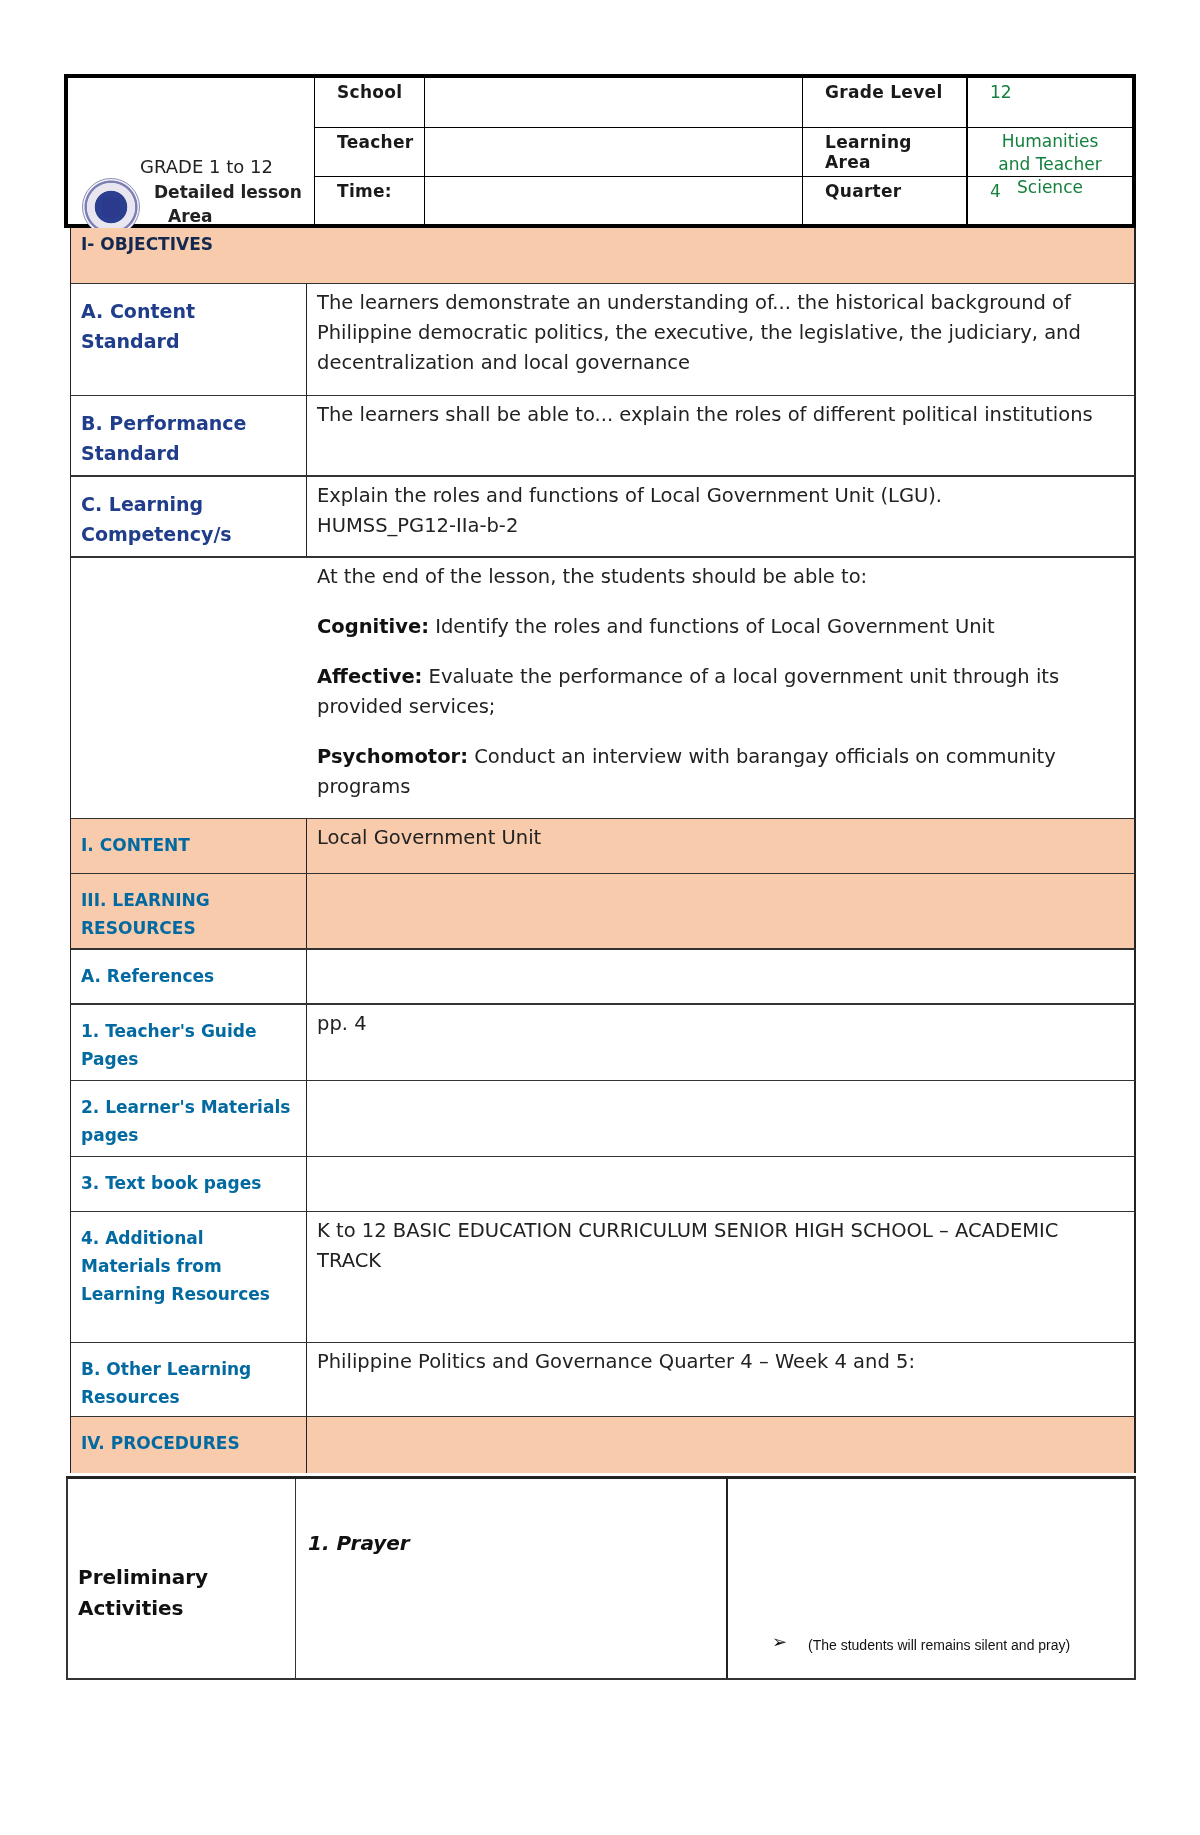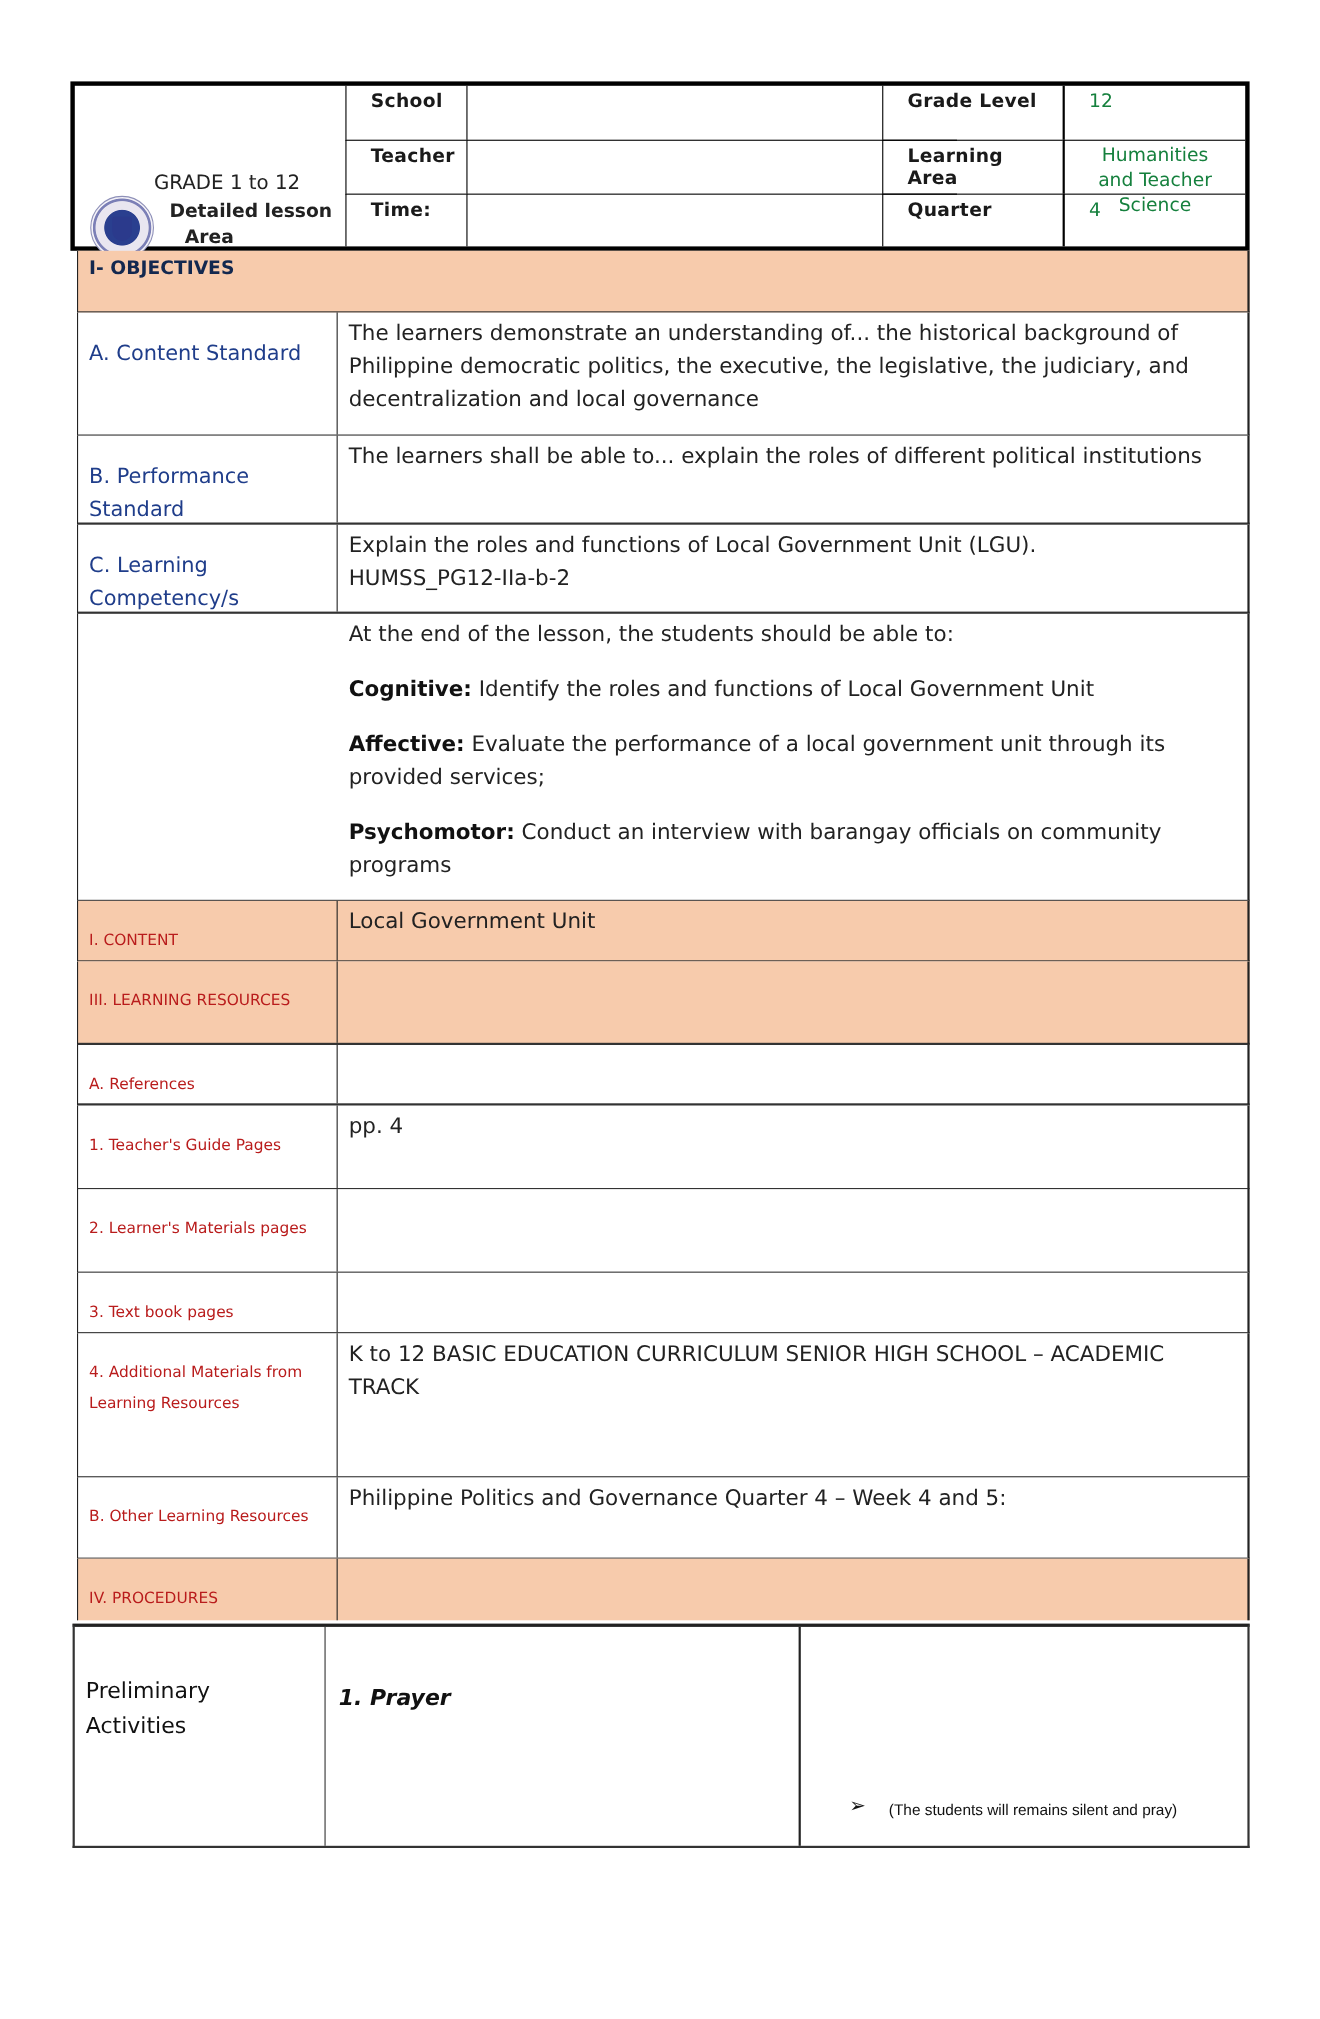--- a/index.html
+++ b/index.html
@@ -13,31 +13,31 @@
   .logo-area { position: absolute; left: 0; top: 0; width: 246px; height: 146px; }
   .logo { position: absolute; left: 14px; top: 100px; width: 56px; height: 56px; border-radius: 50%; background: radial-gradient(circle at 50% 50%, #2a3f8f 0 40%, #e9e6f0 42% 60%, #7b7fb6 62% 66%, #f4f2f8 68% 100%); border: 1px solid #8e90b8; }
   .logo-shield { position: absolute; left: 19px; top: 18px; width: 18px; height: 22px; background: #2b3a8c; border-radius: 2px 2px 9px 9px; }
   .grade-text { position: absolute; left: 72px; top: 78px; font-size: 18px; color: #222; }
   .dlp-text { position: absolute; left: 86px; top: 102px; font-size: 17px; font-weight: bold; line-height: 24px; color: #222; }
 
   
   .main { left: 70px; top: 228px; width: 1066px; }
   .row { position: absolute; left: 0; width: 1066px; box-sizing: border-box; border-left: 1.5px solid #222; border-right: 2px solid #222; border-bottom: 1.5px solid #333; }
   .row.peach { background: #f7cbac; }
-  .lc { position: absolute; left: 0; top: 0; bottom: 0; width: 236px; box-sizing: border-box; border-right: 1.5px solid #222; padding: 22px 10px; font-weight: normal; color: #1f3d8a; font-size: 19px; line-height: 30px; }
-  .lc.dark { color: #b91c1c; font-size: 14px; line-height: 28px; }
+  .lc { position: absolute; left: 0; top: 0; bottom: 0; width: 236px; box-sizing: border-box; border-right: 1.5px solid #222; padding: 12px 10px; font-weight: bold; color: #1f3d8a; font-size: 19px; line-height: 30px; }
+  .lc.dark { color: #0369a1; font-size: 17px; line-height: 28px; }
   .rc { position: absolute; left: 236px; right: 0; top: 0; bottom: 0; padding: 4px 10px; font-size: 19.5px; line-height: 30px; color: #222; }
   .rc p { margin: 0 0 20px 0; }
   .rc b { color: #111; }
   .full { position: absolute; left: 0; right: 0; top: 0; bottom: 0; padding: 6px 10px; font-weight: bold; color: #13284f; font-size: 17px; }
 
   
   .proc { left: 66px; top: 1476px; width: 1070px; height: 204px; border: 2px solid #333; border-top: 3px solid #222; }
   .pc { position: absolute; top: 0; bottom: 0; box-sizing: border-box; }
-  .pc1 { left: 0; width: 228px; border-right: 1.5px solid #333; padding: 43px 10px; font-weight: normal; font-size: 20px; line-height: 31px; color: #111; }
+  .pc1 { left: 0; width: 228px; border-right: 1.5px solid #333; padding: 83px 10px; font-weight: bold; font-size: 20px; line-height: 31px; color: #111; }
   .pc2 { left: 228px; width: 432px; border-right: 2px solid #222; padding: 52px 12px; font-weight: bold; font-style: italic; font-size: 20px; color: #111; }
   .pc3 { left: 660px; right: 0; }
   .bullet { position: absolute; left: 44px; top: 152px; font-size: 18px; color: #111; }
   .note { position: absolute; left: 80px; top: 154px; width: 300px; font-family: "Liberation Sans", sans-serif; font-size: 14px; line-height: 24px; color: #111; }
 </style>
 </head>
 <body>
 
 <div class="abs hdr">
   <div class="logo-area">

